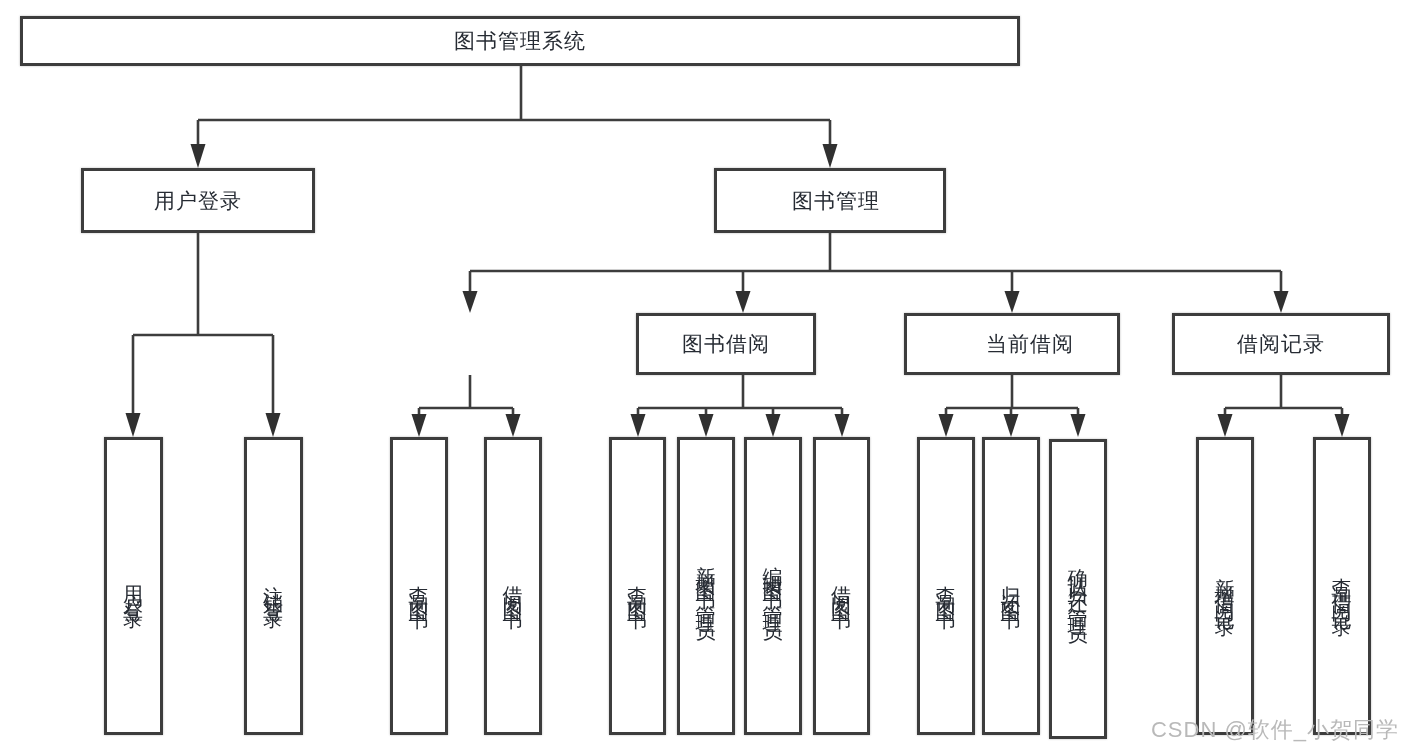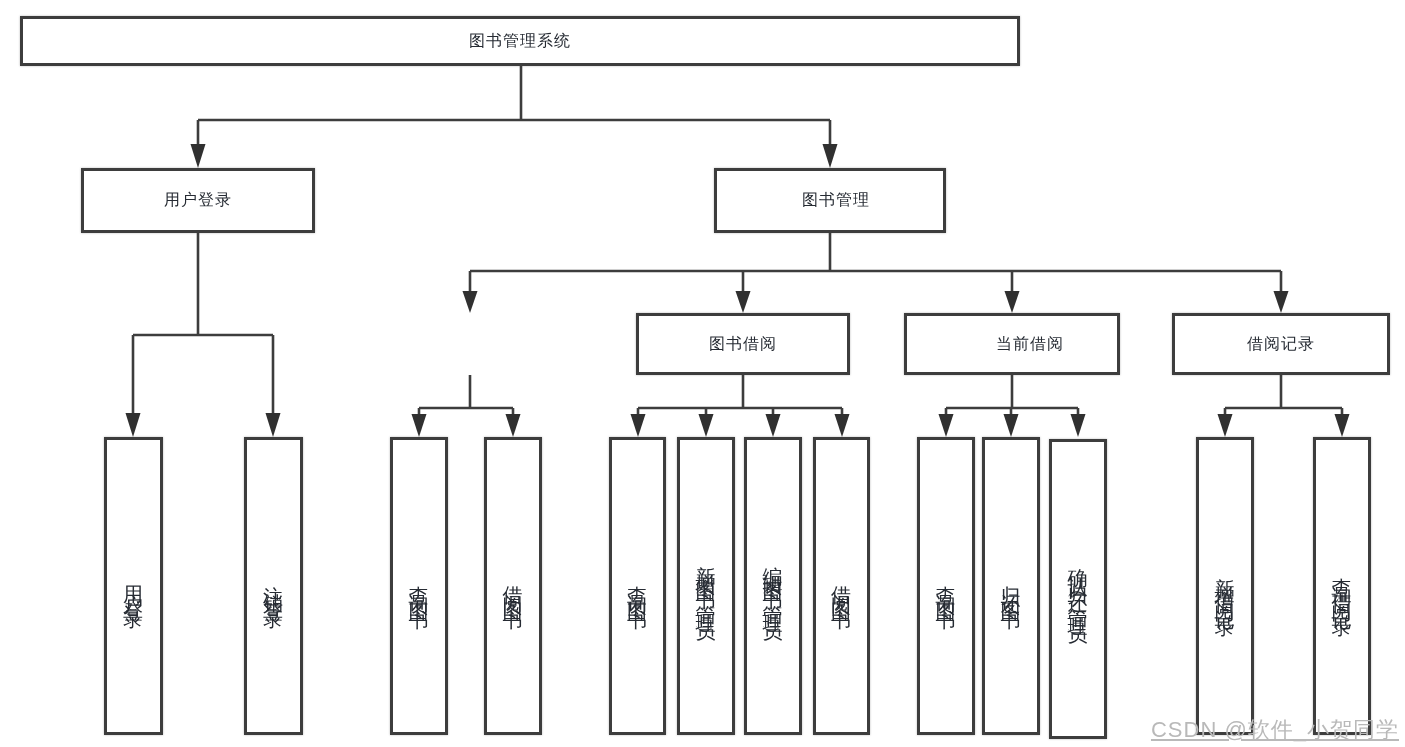--- a/index.html
+++ b/index.html
@@ -31,21 +31,21 @@
     position:absolute;
     background:var(--box-bg);
     border:3px solid var(--line);
     display:flex;
     align-items:center;
     justify-content:center;
     z-index:2;
     box-shadow:0 0 2px rgba(60,60,60,.35);
   }
   .hlabel{
-    font-size:16px;
+    font-size:21px;
     letter-spacing:1px;
     white-space:nowrap;
     color:var(--text);
   }
   .leaf span{
     writing-mode:vertical-rl;
     text-orientation:mixed;
     font-size:20px;
     letter-spacing:8px;
     line-height:1.1;
@@ -54,21 +54,20 @@
   }
   .watermark{
     position:absolute;
     right:6px;
     bottom:2px;
     font-size:22px;
     letter-spacing:1px;
     color:var(--watermark);
     z-index:3;
     white-space:nowrap;
-    text-decoration:underline;
   }
   svg line{stroke:var(--line);stroke-width:2.6;}
   svg polygon{fill:#303030;}
 </style>
 </head>
 <body>
 
 <div class="stage">
 
   <svg class="connectors" viewBox="0 0 1405 747" xmlns="http://www.w3.org/2000/svg">
@@ -151,21 +150,21 @@
     <span class="hlabel">图书管理系统</span>
   </div>
 
   <div class="node" style="left:81px;top:168px;width:234px;height:65px;">
     <span class="hlabel">用户登录</span>
   </div>
   <div class="node" style="left:714px;top:168px;width:232px;height:65px;padding-left:12px;">
     <span class="hlabel">图书管理</span>
   </div>
 
-  <div class="node" style="left:636px;top:313px;width:214px;height:62px;">
+  <div class="node" style="left:636px;top:313px;width:180px;height:62px;">
     <span class="hlabel">图书借阅</span>
   </div>
   <div class="node" style="left:904px;top:313px;width:216px;height:62px;padding-left:36px;">
     <span class="hlabel">当前借阅</span>
   </div>
   <div class="node" style="left:1172px;top:313px;width:218px;height:62px;">
     <span class="hlabel">借阅记录</span>
   </div>
 
   <div class="node leaf" style="left:104px;top:437px;width:59px;height:298px;">

